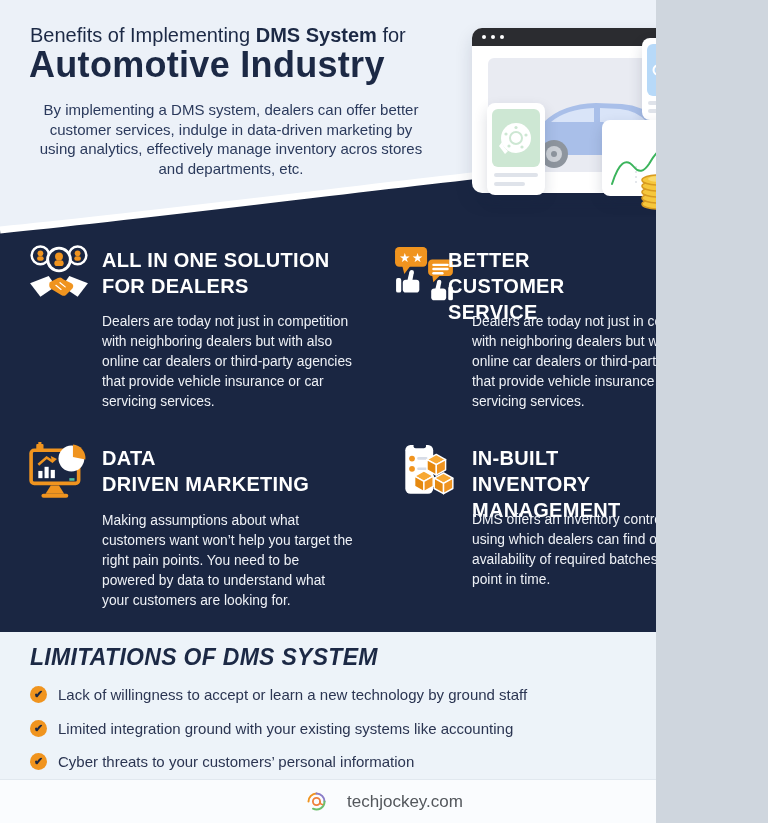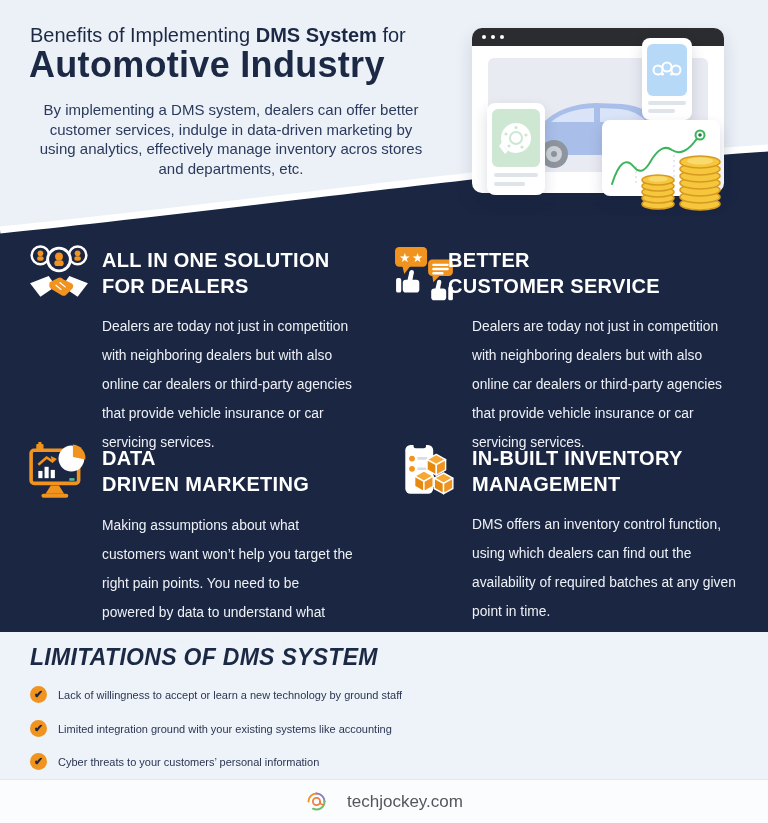--- a/index.html
+++ b/index.html
@@ -1,17 +1,17 @@
 <!DOCTYPE html>
 <html><head>
 <meta charset="utf-8">
 <style>
   html,body{margin:0;padding:0;background:#cfd6de;}
   .stage{
-    position:relative;width:768px;height:823px;overflow:hidden;
+    position:relative;width:656px;height:823px;overflow:hidden;
     background:#1a2642;
     font-family:"Liberation Sans",sans-serif;
     -webkit-font-smoothing:antialiased;
   }
   .abs{position:absolute;}
   
   .wave-svg{position:absolute;top:0;left:0;z-index:0;}
   .hdr-line1{left:30px;top:24px;font-size:20px;color:#1c2945;z-index:2;}
   .hdr-line1 b{font-weight:800;}
   .hdr-main{left:29px;top:44px;font-size:36px;font-weight:800;color:#1c2945;letter-spacing:.3px;z-index:2;}
@@ -22,28 +22,28 @@
            box-shadow:0 8px 18px rgba(24,38,66,.14);}
   .browser-bar{left:0;top:0;width:252px;height:18px;background:#2b2c30;border-radius:10px 10px 0 0;}
   .dot{width:4px;height:4px;border-radius:50%;background:#fff;top:7px;}
   .panel{left:16px;top:30px;width:220px;height:114px;background:#e9ebf2;border-radius:6px;overflow:hidden;}
   .mini-card{background:#fff;border-radius:8px;box-shadow:0 6px 14px rgba(24,38,66,.16);}
   .mini-inner{border-radius:6px;display:flex;align-items:center;justify-content:center;}
   .mini-line{background:#dfe3ea;border-radius:2px;height:4px;}
   
   .b-icon{width:62px;height:62px;z-index:2;}
   .b-title{font-size:20px;font-weight:800;color:#ffffff;line-height:26px;letter-spacing:.3px;z-index:2;}
-  .b-body{font-size:13.8px;line-height:29px;color:#eef1f6;z-index:2;}
+  .b-body{font-size:13.8px;line-height:20px;color:#eef1f6;z-index:2;}
   
   .limits-bg{left:0;top:632px;width:768px;height:147px;background:#edf3f9;}
   .limits-title{left:30px;top:644px;font-size:23px;font-weight:800;color:#1c2945;letter-spacing:.3px;font-style:italic;}
   .limit-item{display:flex;align-items:center;gap:11px;left:30px;}
   .limit-check{width:17px;height:17px;border-radius:50%;background:#f0941f;color:#1a2642;
                display:flex;align-items:center;justify-content:center;font-size:11px;font-weight:700;flex:0 0 auto;}
-  .limit-text{font-size:11px;color:#2b3552;}
+  .limit-text{font-size:15px;color:#2b3552;}
   .footer-bg{left:0;top:779px;width:768px;height:44px;background:#fafcfe;border-top:1px solid #e1e8ef;
              display:flex;align-items:center;justify-content:center;gap:19px;box-sizing:border-box;}
   .brand-text{font-size:17px;color:#53575c;}
 </style>
 </head>
 <body>
 
 <div class="stage">
 
   <svg class="wave-svg" width="768" height="250" viewBox="0 0 768 250">

